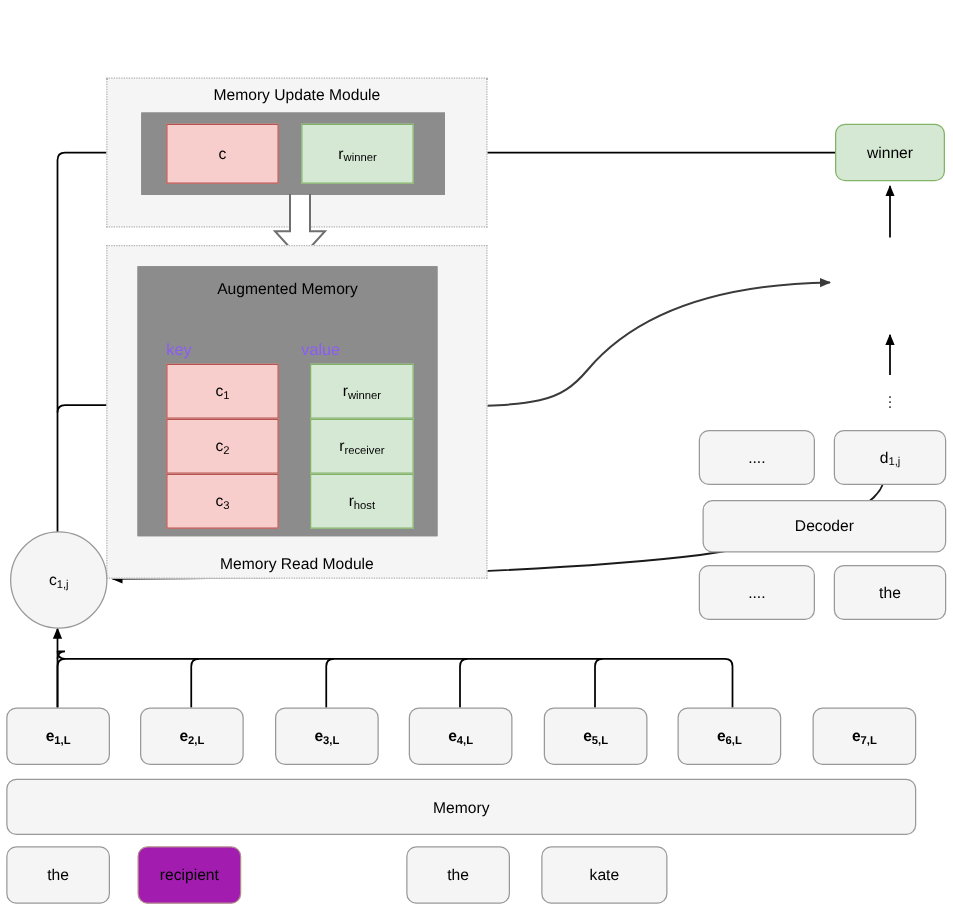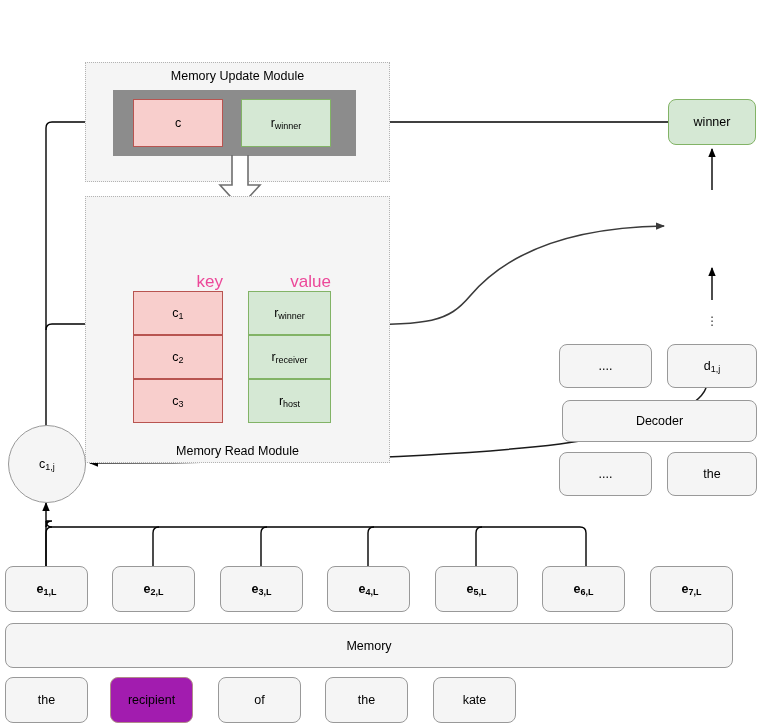--- a/index.html
+++ b/index.html
@@ -25,21 +25,21 @@
     font-size:12.5px;white-space:nowrap;
   }
 
   
   .greybox{background:#8c8c8c;border:1px solid #8c8c8c;}
   .greybox-title{
     position:absolute;left:0;right:0;top:10px;text-align:center;
     font-size:12.5px;color:#000;white-space:nowrap;
   }
   .col-label{
-    position:absolute;text-align:right;font-size:17px;color:#ec4899;
+    position:absolute;text-align:left;font-size:13px;color:#8b5cf6;
     white-space:nowrap;
   }
 
   
   .cell{
     display:flex;align-items:center;justify-content:center;
     font-size:12.5px;line-height:1;box-sizing:border-box;
   }
   .pink{background:#f8cecc;border:1px solid #b85450;}
   .green{background:#d5e8d4;border:1px solid #82b366;}
@@ -128,20 +128,23 @@
   <svg class="abs" style="left:210px;top:155px;width:60px;height:54px;" viewBox="0 0 60 54">
     <path d="M22,0 L38,0 L38,30 L50,30 L30,52 L10,30 L22,30 Z" fill="#ffffff" stroke="#6f6f6f" stroke-width="1.6"></path>
   </svg>
 
   <div class="abs module" style="left:85px;top:196px;width:305px;height:267px;">
   </div>
   <div class="abs" style="left:85px;top:196px;width:305px;height:267px;">
     <div class="module-title-bottom">Memory Read Module</div>
   </div>
 
+  <div class="abs greybox" style="left:110px;top:213px;width:240px;height:216px;">
+    <div class="greybox-title">Augmented Memory</div>
+  </div>
 
   <div class="abs col-label" style="left:133px;top:272px;width:90px;">key</div>
   <div class="abs col-label" style="left:241px;top:272px;width:90px;">value</div>
 
   <div class="abs cell pink" style="left:133px;top:291px;width:90px;height:44px;">
     <span>c</span>
       <sub>1</sub>
   </div>
   <div class="abs cell pink" style="left:133px;top:335px;width:90px;height:44px;">
     <span>c</span>
@@ -232,23 +235,20 @@
   <div class="abs rbox" style="left:5px;top:623px;width:728px;height:45px;">
     <span>Memory</span>
   </div>
 
   <div class="abs rbox" style="left:5px;top:677px;width:83px;height:46px;">
     <span>the</span>
   </div>
   <div class="abs rbox pinkfill" style="left:110px;top:677px;width:83px;height:46px;">
     <span>recipient</span>
   </div>
-  <div class="abs rbox" style="left:218px;top:677px;width:83px;height:46px;">
-    <span>of</span>
-  </div>
   <div class="abs rbox" style="left:325px;top:677px;width:83px;height:46px;">
     <span>the</span>
   </div>
-  <div class="abs rbox" style="left:433px;top:677px;width:83px;height:46px;">
+  <div class="abs rbox" style="left:433px;top:677px;width:101px;height:46px;">
     <span>kate</span>
   </div>
 
 </div>
 
 </body></html>

